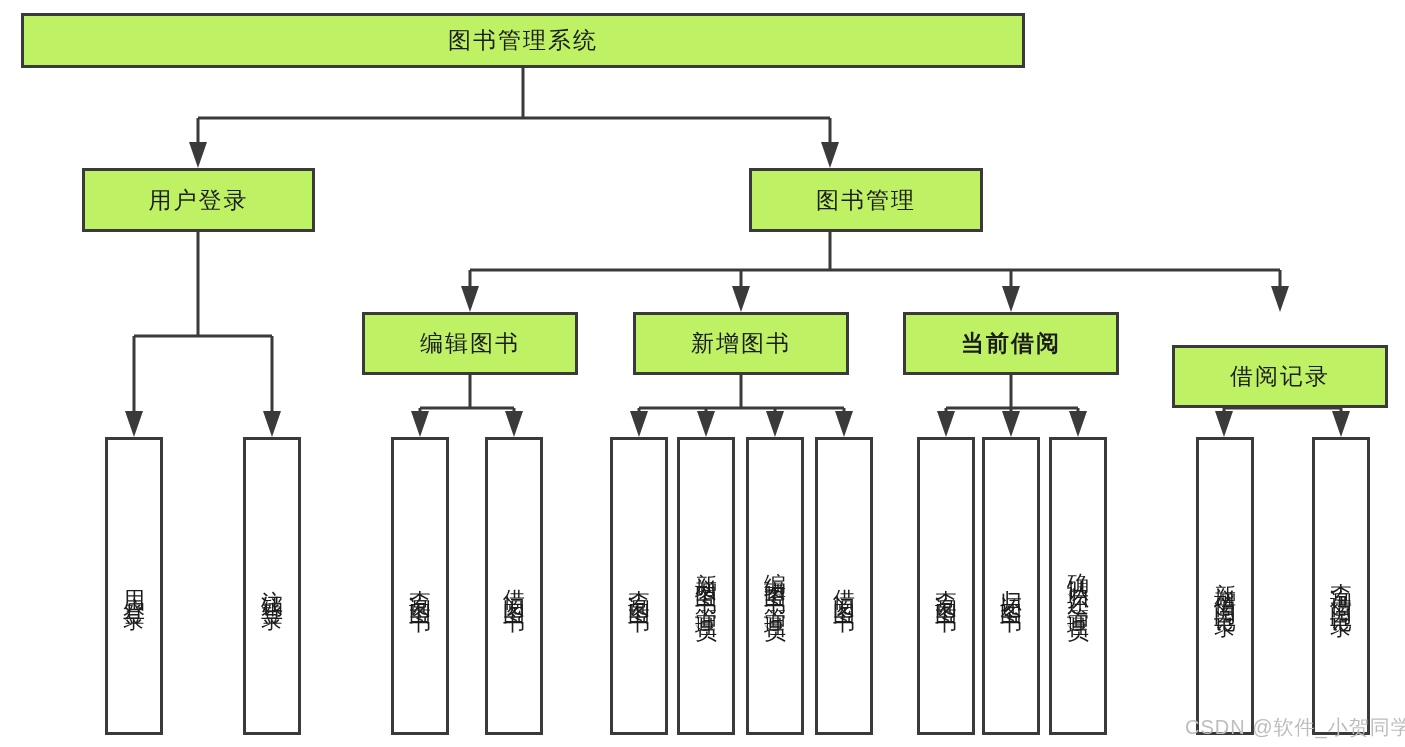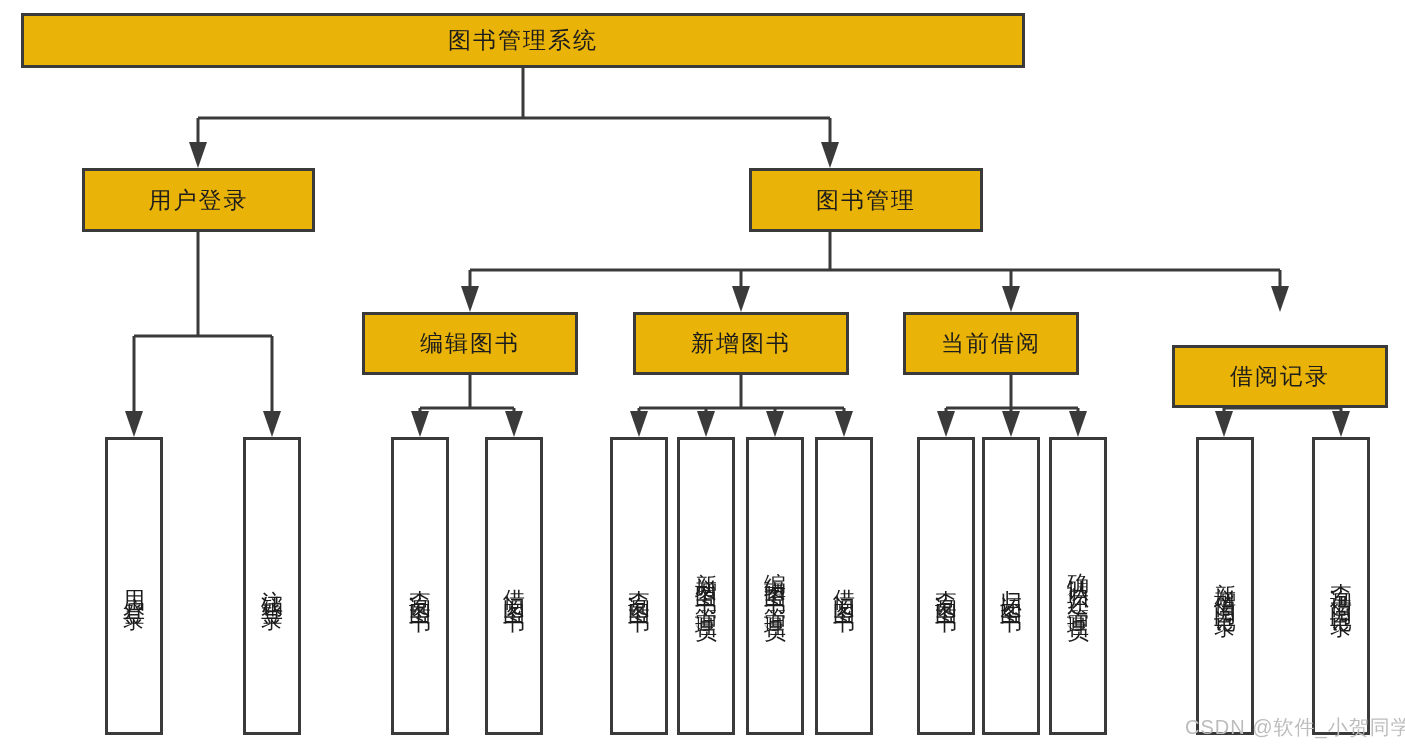--- a/index.html
+++ b/index.html
@@ -9,21 +9,21 @@
     height: 747px;
     background: #ffffff;
     overflow: hidden;
     font-family: "Liberation Sans", sans-serif;
   }
   .wires { position: absolute; left: 0; top: 0; }
   .hbox {
     position: absolute;
     box-sizing: border-box;
     border: 3px solid #3a3a3a;
-    background: #eab308;
+    background: #bef264;
     display: flex;
     align-items: center;
     justify-content: center;
     font-size: 23px;
     letter-spacing: 2px;
     color: #1c1c1c;
     white-space: nowrap;
   }
   .vbox {
     position: absolute;
@@ -101,21 +101,21 @@
     </g>
   </svg>
 
   <div class="hbox" style="left:21px; top:13px; width:1004px; height:55px;">图书管理系统</div>
 
   <div class="hbox" style="left:82px; top:168px; width:233px; height:64px;">用户登录</div>
   <div class="hbox" style="left:713px; top:168px; width:234px; height:64px;margin-left:36px;">图书管理</div>
 
   <div class="hbox" style="left:362px; top:312px; width:216px; height:63px;">编辑图书</div>
   <div class="hbox" style="left:633px; top:312px; width:216px; height:63px;">新增图书</div>
-  <div class="hbox" style="left:903px; top:312px; width:176px; height:63px;">当前借阅</div>
+  <div class="hbox" style="left:903px; top:312px; width:216px; height:63px;font-weight:bold;">当前借阅</div>
   <div class="hbox" style="left:1172px; top:312px; width:216px; height:63px;margin-top:33px;">借阅记录</div>
 
   <div class="vbox" style="left:105px;">用户登录</div>
   <div class="vbox" style="left:243px;">注销登录</div>
 
   <div class="vbox" style="left:391px;">查询图书</div>
   <div class="vbox" style="left:485px;">借阅图书</div>
 
   <div class="vbox" style="left:610px;">查询图书</div>
   <div class="vbox" style="left:677px;">新增图书（管理员）</div>

